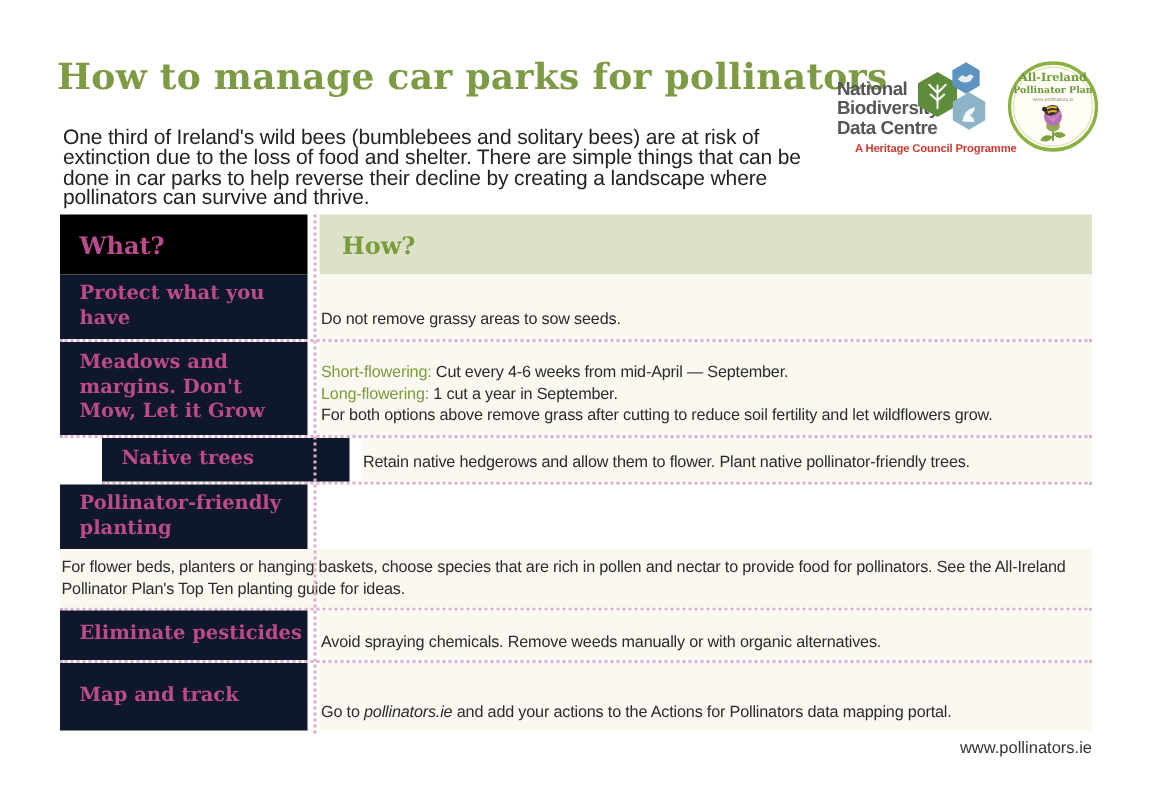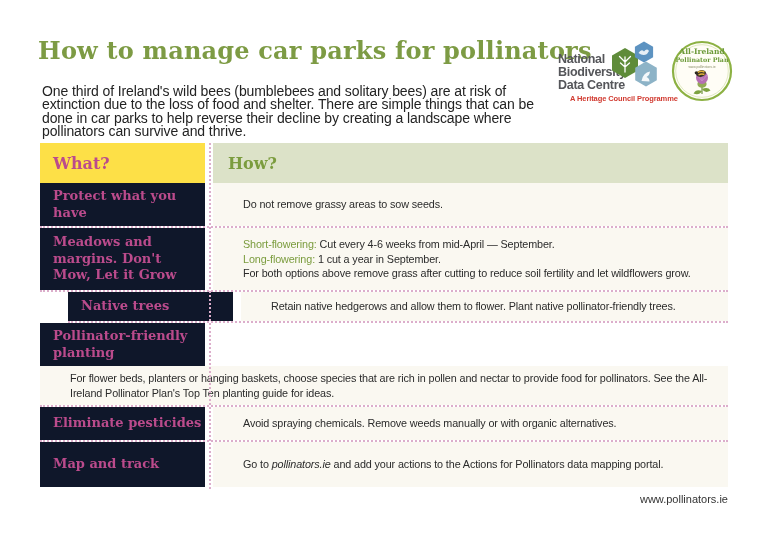--- a/index.html
+++ b/index.html
@@ -24,38 +24,38 @@
   
   .aipp{position:absolute;left:670px;top:39px;}
 
   
   .ptable{position:absolute;left:40px;top:143px;width:688px;font-size:10.8px;}
   .vline{position:absolute;left:169px;top:0;height:346px;width:0;
          border-left:2px dotted #dcaecb;}
   .thead{display:flex;height:40px;}
   .th{display:flex;align-items:center;box-sizing:border-box;
       font-family:"DejaVu Serif",serif;font-weight:700;font-size:16px;}
-  .th-what{width:165px;background:#fde047;color:#bb4b8c;padding-left:13px;margin-right:8px;}
+  .th-what{width:165px;background:#000000;color:#bb4b8c;padding-left:13px;margin-right:8px;}
   .th-how{flex:1;background:#dce2c8;color:#7b9c3e;padding-left:15px;text-align:right;}
   .trow{display:flex;border-bottom:2px dotted #dcaecb;box-sizing:border-box;}
   .trow:last-child{border-bottom:none;}
   #tbody .trow:nth-child(1){min-height:45px;}
   #tbody .trow:nth-child(2){min-height:64px;}
   #tbody .trow:nth-child(3){min-height:31px;margin-left:28px;}
   #tbody .trow:nth-child(4){min-height:49px;flex-direction:column;}
   #tbody .trow:nth-child(5){min-height:35px;}
   #tbody .trow:nth-child(6){min-height:45px;}
   #tbody .trow:nth-child(7){min-height:37px;}
   .what-cell{width:165px;background:#0f172a;color:#bb4b8c;
              font-family:"DejaVu Serif",serif;font-weight:600;
              font-size:13px;line-height:16.5px;display:flex;align-items:center;
              box-sizing:border-box;padding:5px 2px 5px 13px;margin-right:8px;}
   .how-cell{flex:1;background:#faf8f1;color:#2b2b2b;display:flex;
-            flex-direction:column;justify-content:center;box-sizing:border-box;
-            padding:5px 6px 5px 30px;line-height:14.6px;letter-spacing:-.12px;}
+            flex-direction:column;justify-content:flex-end;box-sizing:border-box;
+            padding:5px 6px 5px 1px;line-height:14.6px;letter-spacing:-.12px;}
   .gp{color:#7b9c3e;}
   .how-cell em{font-style:italic;}
 
   .footer{position:absolute;right:40px;top:493px;font-size:11px;color:#333333;}
 </style>
 </head>
 <body>
 
 <div class="page">
 

